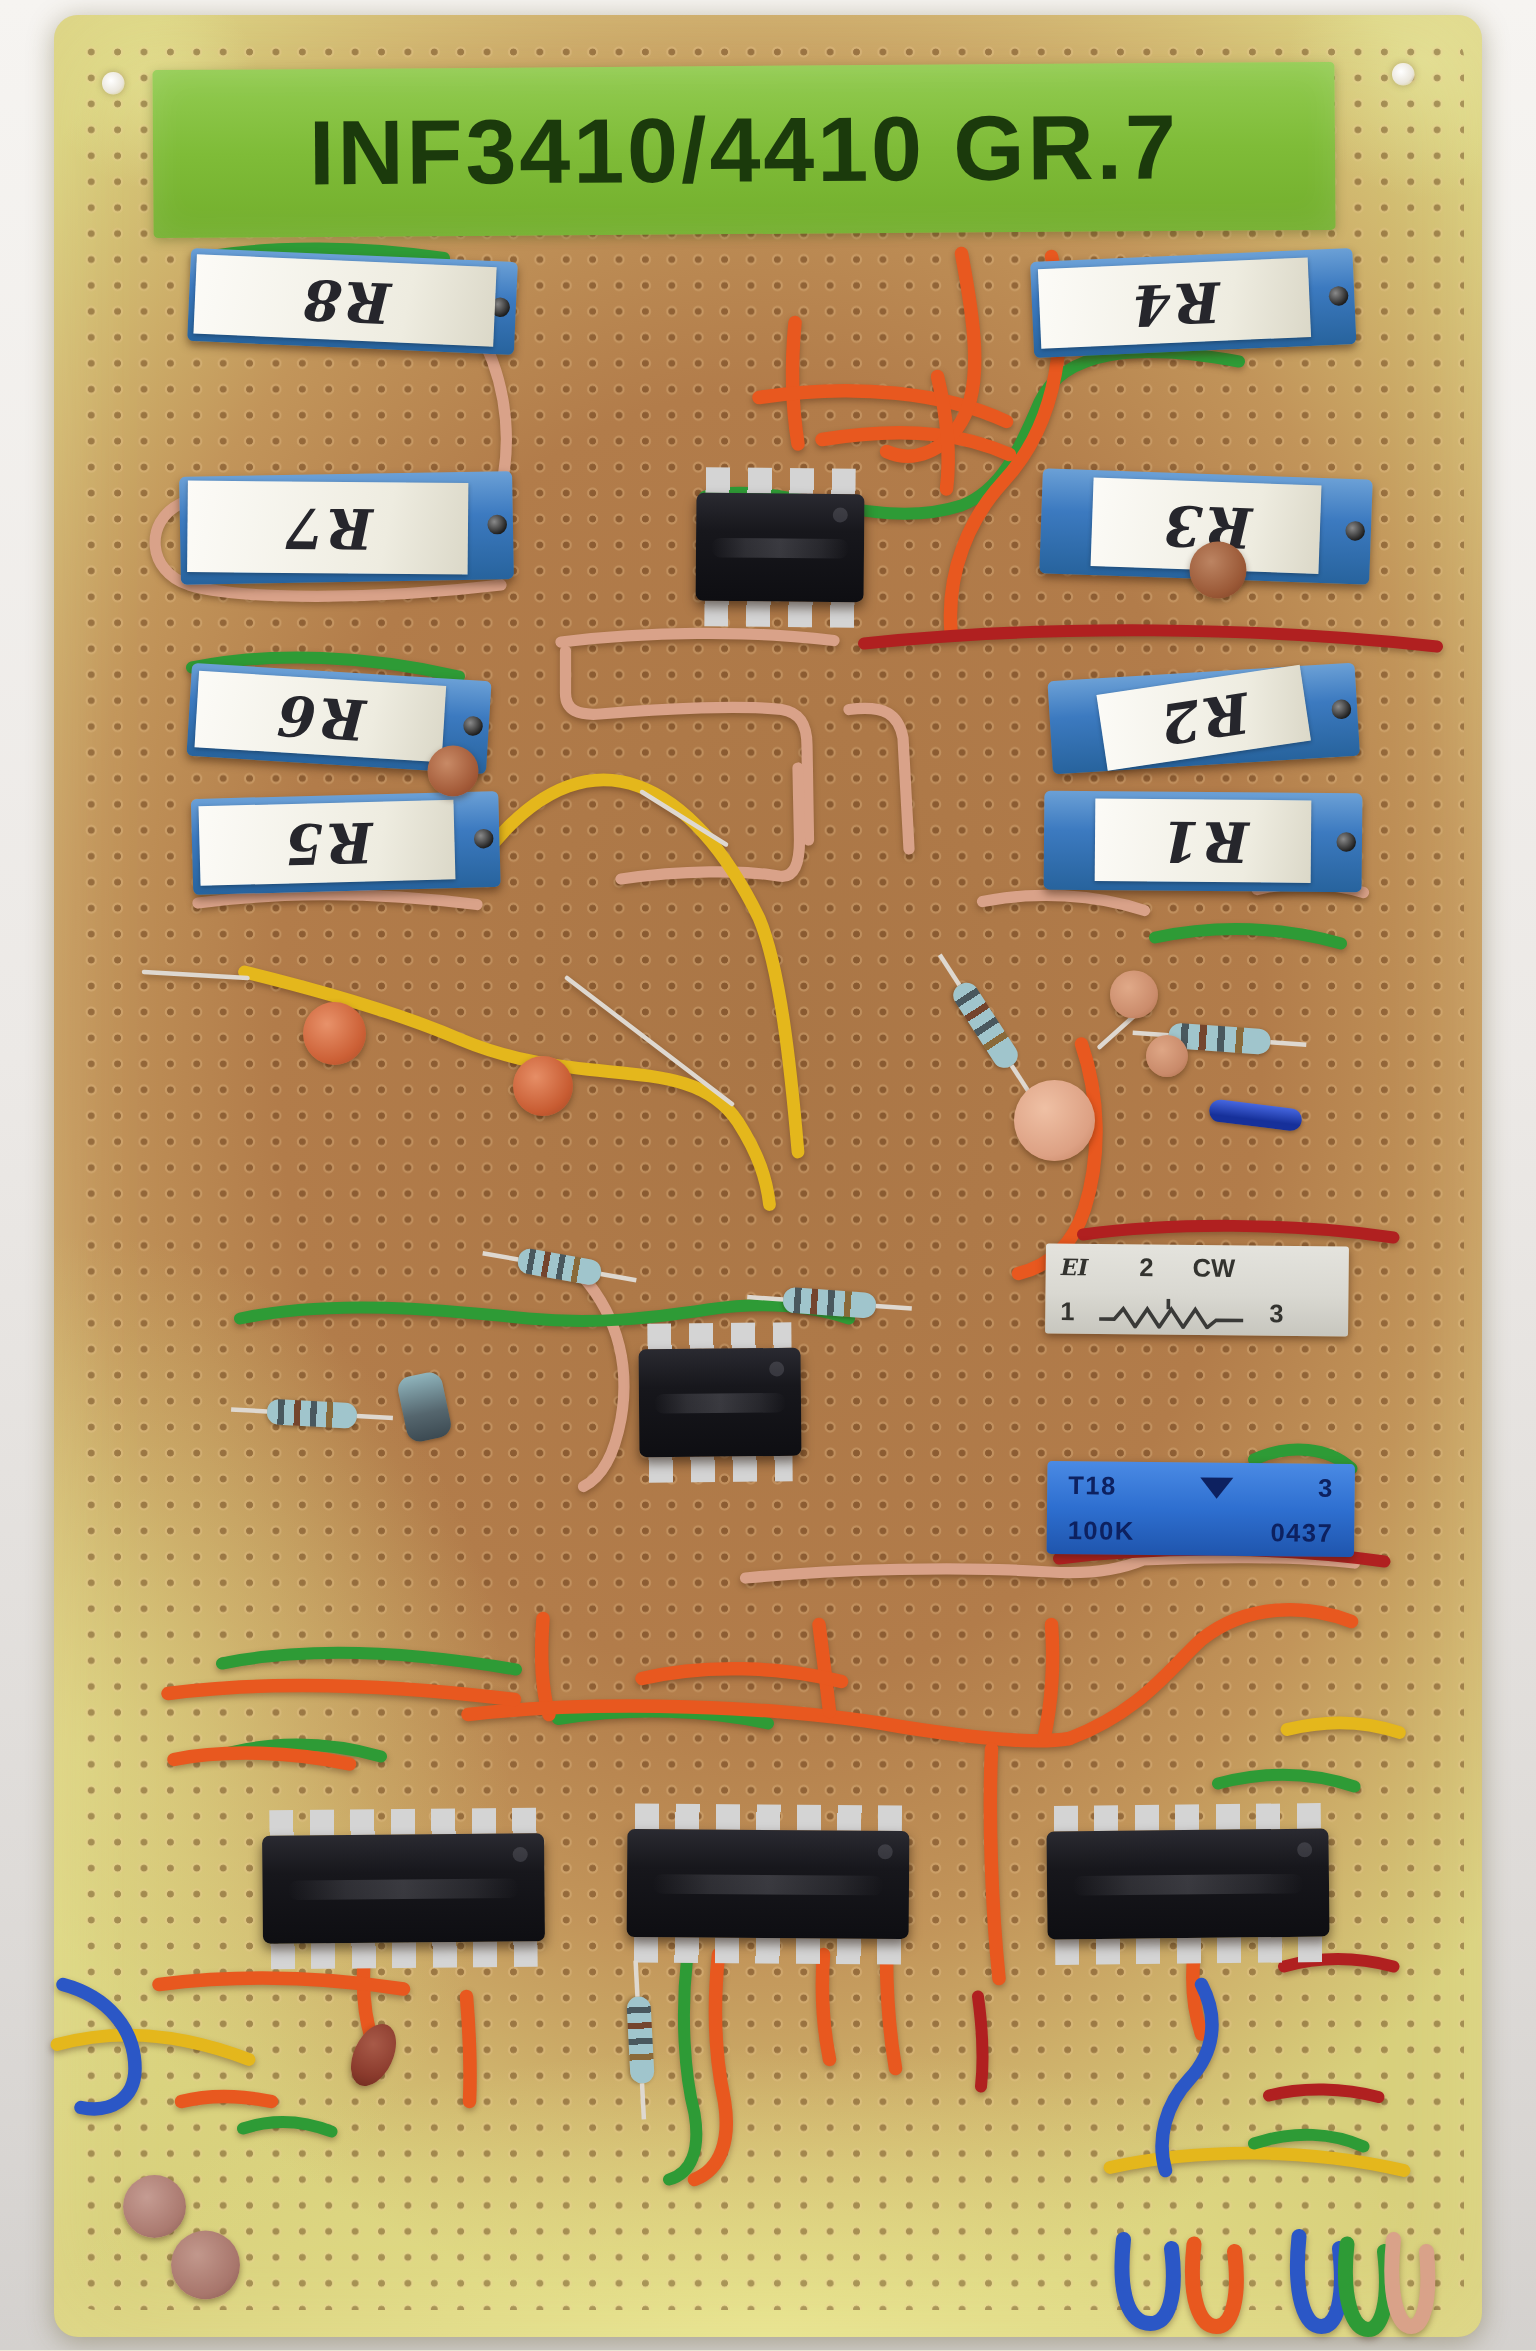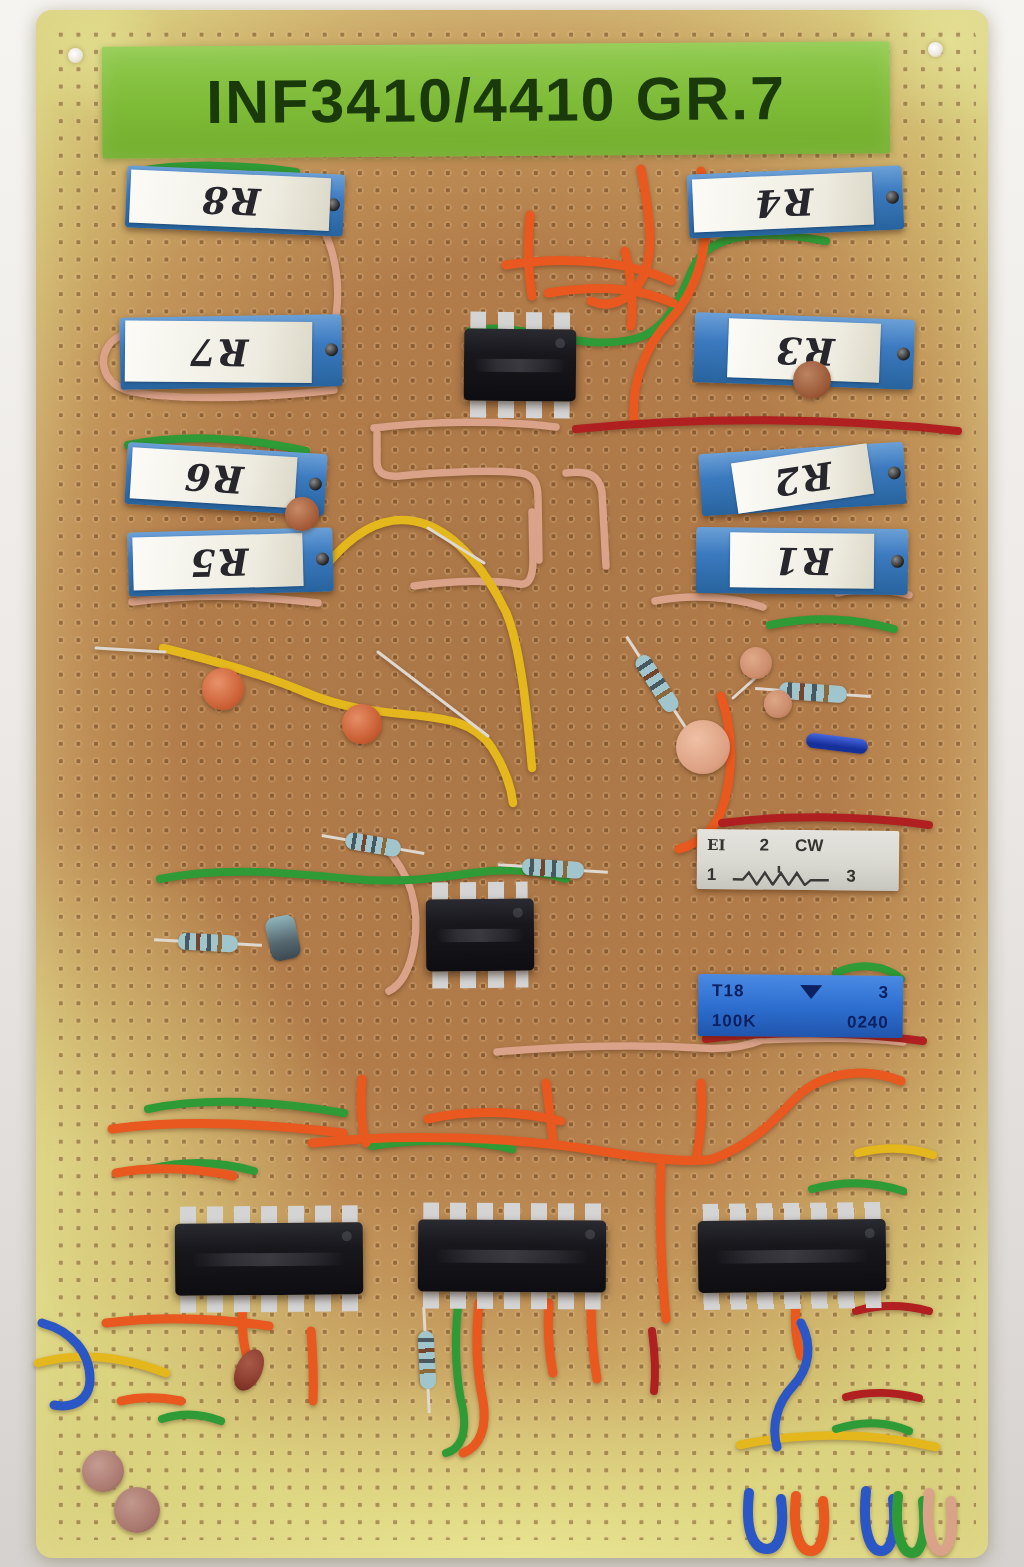--- a/index.html
+++ b/index.html
@@ -50,21 +50,21 @@
     box-shadow:0 4px 8px rgba(30,14,4,.55);}
   .ic .body::after{content:"";position:absolute;left:9%;right:9%;top:42%;height:13px;border-radius:7px;
     background:linear-gradient(90deg,transparent,rgba(205,205,215,.14) 25%,rgba(205,205,215,.2) 50%,rgba(205,205,215,.1) 80%,transparent);}
   .ic .body::before{content:"";position:absolute;right:11px;top:9px;width:10px;height:10px;border-radius:50%;background:rgba(230,230,240,.14);}
   
   .wtrim{position:absolute;left:697px;top:830px;width:202px;height:60px;border-radius:2px;transform:rotate(.6deg);
     background:linear-gradient(180deg,#e4e3dd,var(--white-trimmer-face,#d9d8d1) 55%,#c7c6be);
     box-shadow:0 2px 6px rgba(55,28,8,.5);color:#33332f;padding:6px 10px 4px;box-sizing:border-box;
     display:flex;flex-direction:column;justify-content:space-between;}
   .wtrim .row{display:flex;align-items:center;font-weight:bold;font-size:17px;}
-  .wtrim .ei{font-family:"DejaVu Serif",serif;font-weight:bold;font-size:15px;margin-right:34px;}
+  .wtrim .ei{font-family:"DejaVu Serif",serif;font-style:italic;font-weight:bold;font-size:15px;margin-right:34px;}
   .wtrim .t2{margin-right:26px;}
   .wtrim .zig{margin:0 6px;}
   .btrim{position:absolute;left:698px;top:975px;width:205px;height:62px;border-radius:3px;transform:rotate(.6deg);
     background:linear-gradient(180deg,#4a8ae4,var(--blue-trimmer-face,#2e6fd0) 50%,#1f55ad);
     box-shadow:0 2px 6px rgba(55,28,8,.5);color:var(--blue-trimmer-text,#0d2160);
     padding:7px 14px 5px;box-sizing:border-box;display:flex;flex-direction:column;justify-content:space-between;}
   .btrim .row{display:flex;align-items:center;justify-content:space-between;font-weight:bold;font-size:17px;letter-spacing:1px;}
   .btrim .tri{width:0;height:0;border-left:11px solid transparent;border-right:11px solid transparent;border-top:14px solid #0d2160;}
   
   .res{position:absolute;height:17px;border-radius:8px;box-shadow:0 1px 3px rgba(40,20,5,.4);
@@ -282,21 +282,21 @@
   </div>
 
   <div class="btrim">
     <div class="row">
       <span>T18</span>
       <span class="tri"></span>
       <span>3</span>
     </div>
     <div class="row">
       <span>100K</span>
-      <span>0240</span>
+      <span>0437</span>
     </div>
   </div>
 
   <div class="res" style="left:345px;top:836px;width:56px;transform:rotate(10deg);"></div>
   <div class="res" style="left:178px;top:934px;width:60px;transform:rotate(3deg);"></div>
   <div class="resv" style="left:268px;top:916px;width:30px;height:44px;transform:rotate(-12deg);"></div>
   <div class="res" style="left:522px;top:860px;width:62px;transform:rotate(4deg);"></div>
   <div class="res" style="left:625px;top:675px;width:64px;transform:rotate(57deg);"></div>
   <div class="res" style="left:779px;top:684px;width:68px;transform:rotate(4deg);"></div>
   <div class="res" style="left:398px;top:1352px;width:58px;height:16px;transform:rotate(87deg);"></div>

